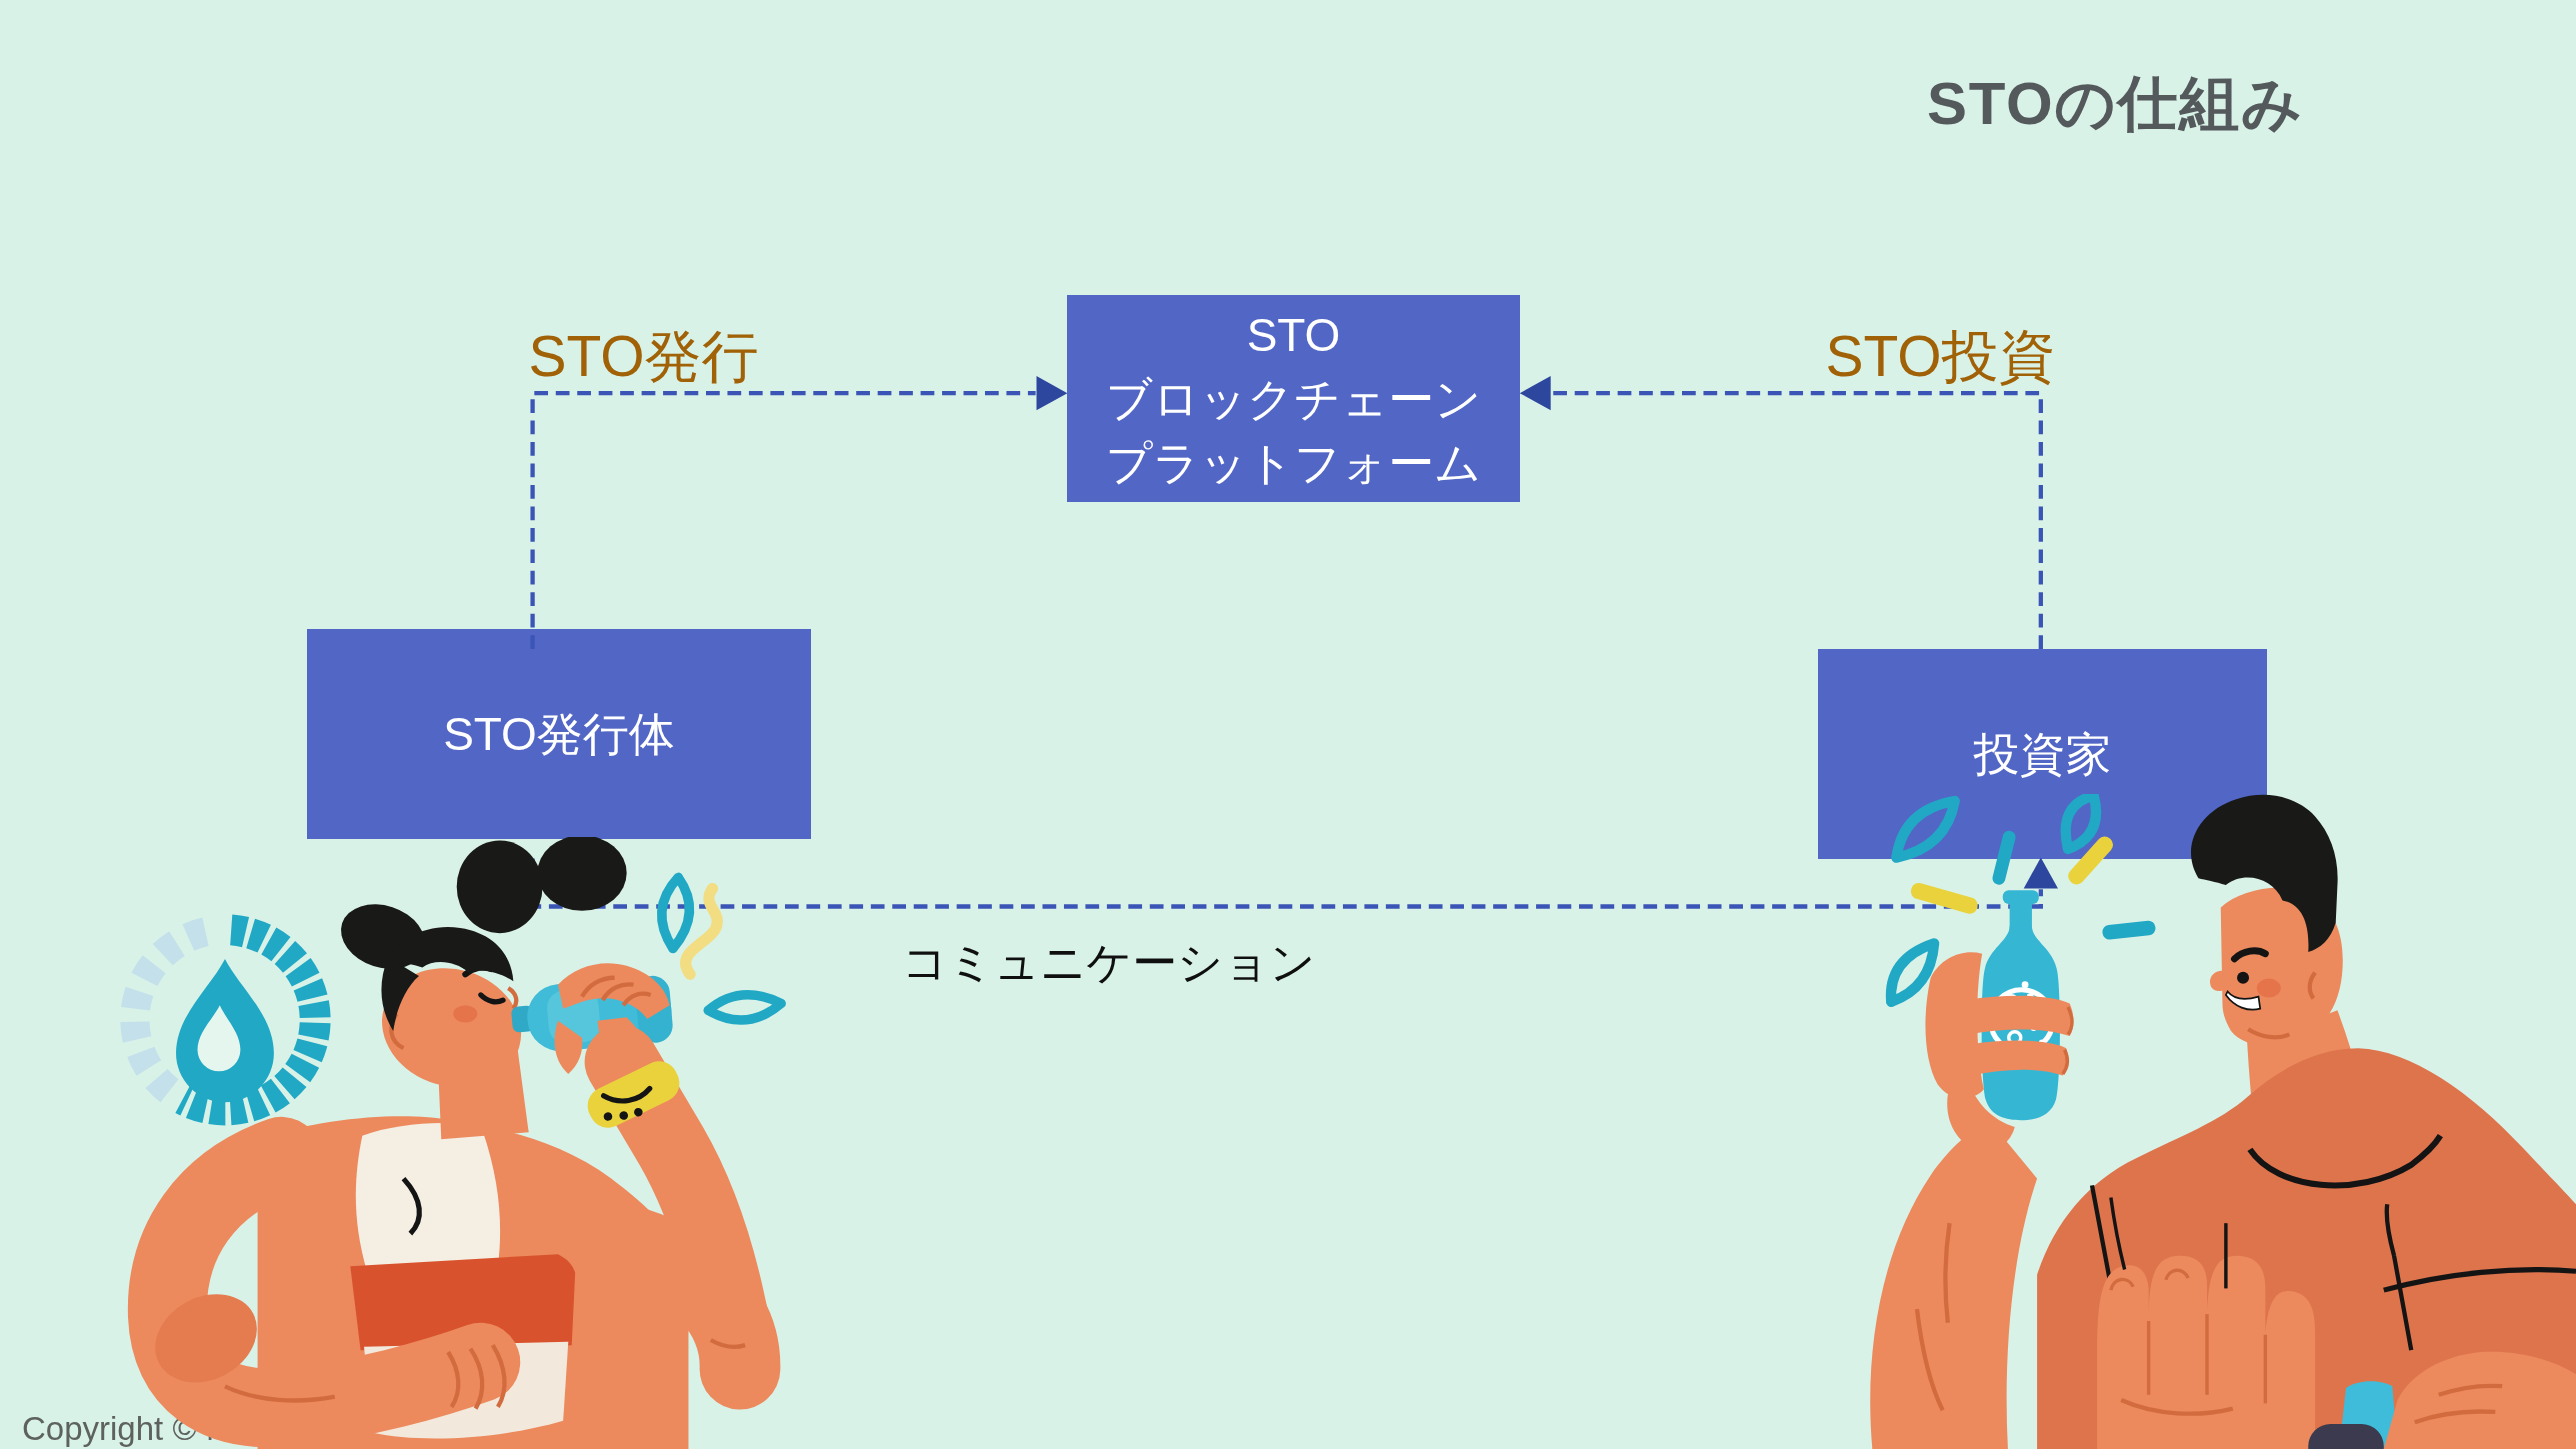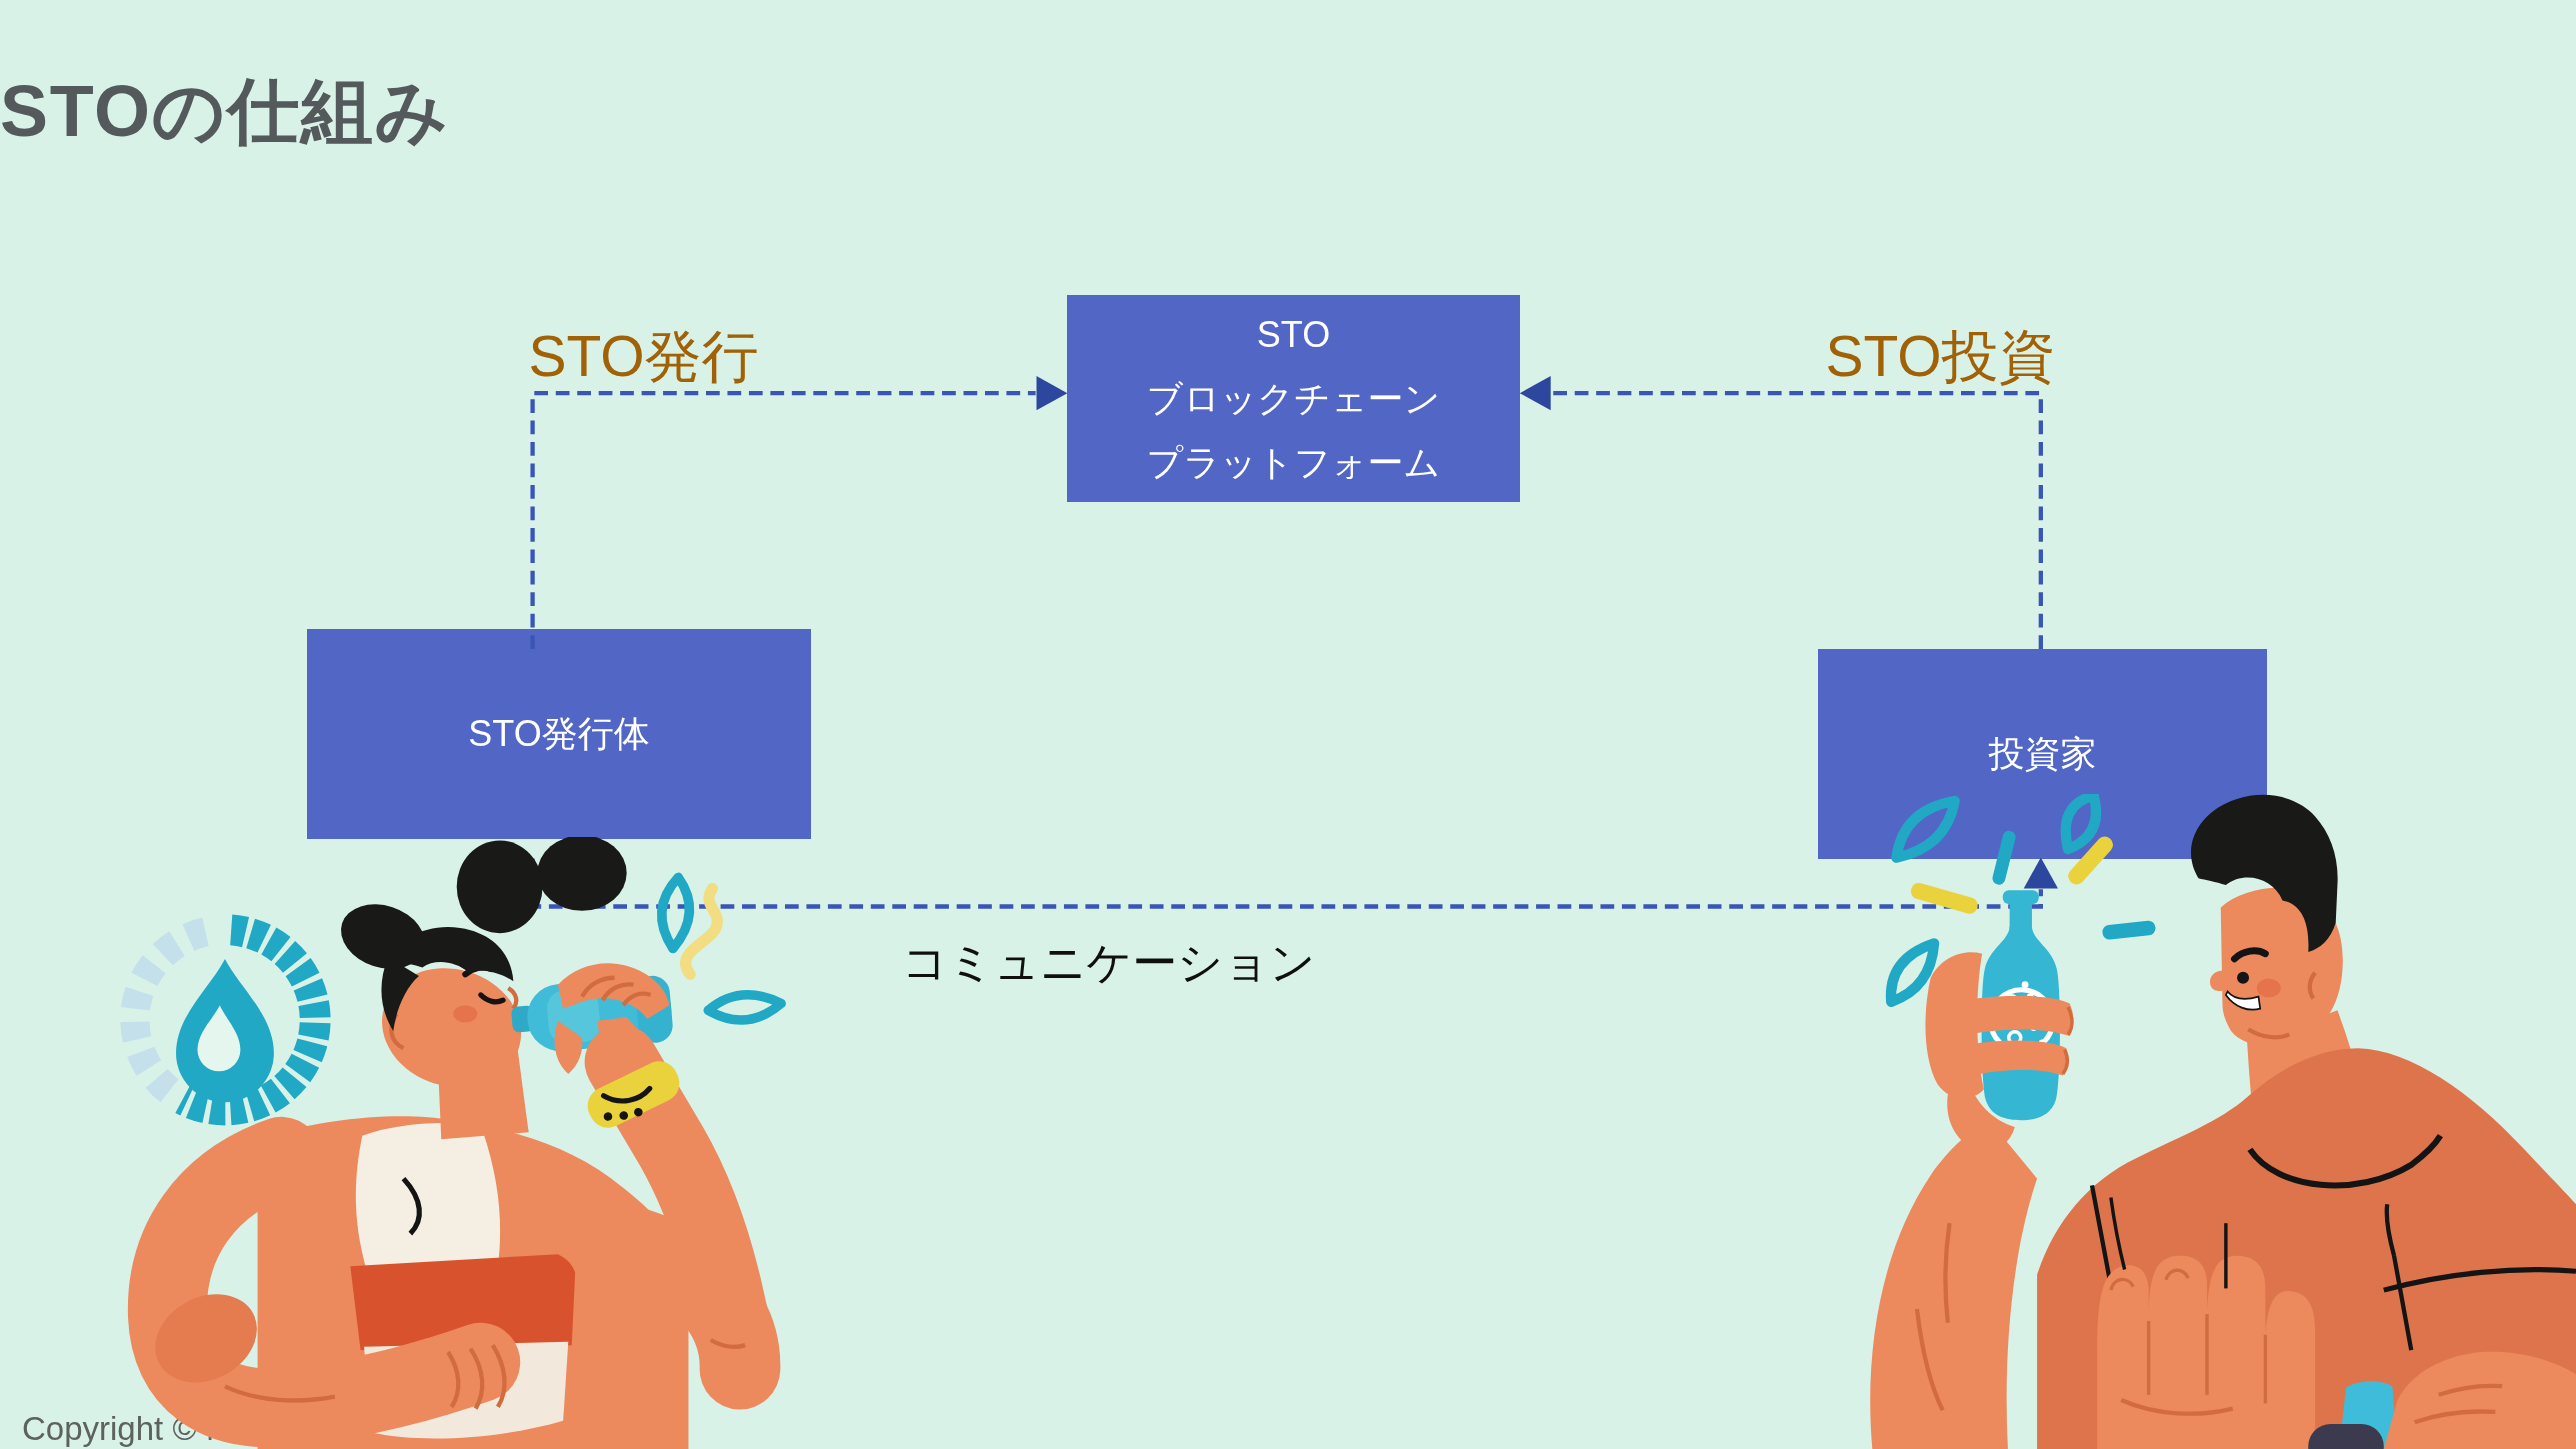--- a/index.html
+++ b/index.html
@@ -1,24 +1,24 @@
 <!DOCTYPE html>
 <html style="font-size:13.7px"><head>
 <meta charset="utf-8">
 <style>
   html,body{margin:0;padding:0;}
   body{font-family:"Liberation Sans","DejaVu Sans",sans-serif;}
   .canvas{position:relative;width:2576px;height:1449px;background:#D9F2E8;overflow:hidden;}
 
-  .page-title{position:absolute;left:0;top:64px;width:2304px;text-align:left;
-    font-size:72px;font-weight:700;color:#54595B;letter-spacing:1.7px;}
+  .page-title{position:absolute;left:0;top:64px;width:2304px;text-align:right;
+    font-size:60px;font-weight:700;color:#54595B;letter-spacing:1.7px;}
 
   .node{position:absolute;background:#5266C6;display:flex;flex-direction:column;
     align-items:center;justify-content:center;color:#FFFFFF;}
-  .node .bline{font-size:36px;line-height:64px;white-space:nowrap;}
+  .node .bline{font-size:46px;line-height:64px;white-space:nowrap;}
   .box-left{left:307px;top:629px;width:504px;height:210px;}
   .box-center{left:1067px;top:295px;width:453px;height:207px;}
   .box-right{left:1818px;top:649px;width:449px;height:210px;}
 
   .flow-label{position:absolute;width:515px;text-align:center;font-size:57px;
     color:#a16207;white-space:nowrap;}
   .label-issue{left:386px;top:319px;}
   .label-invest{left:1683px;top:319px;}
 
   .functions{position:absolute;left:902px;top:526px;width:773px;text-align:center;

